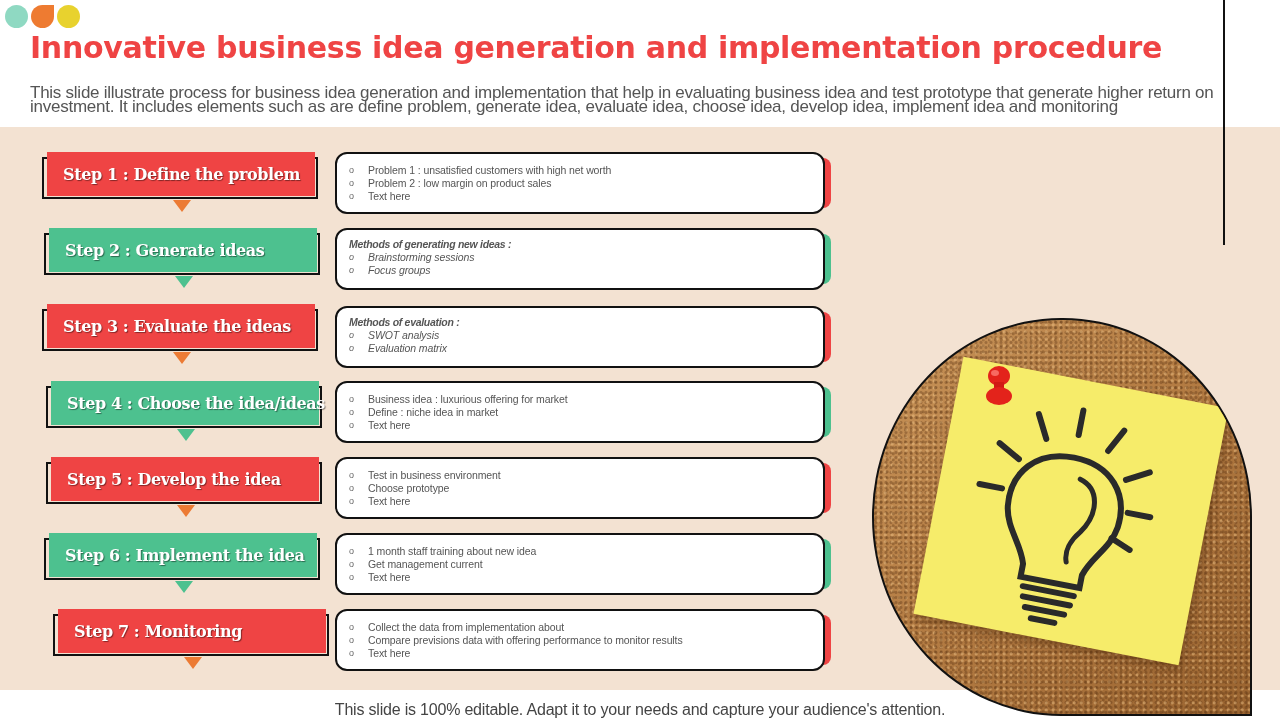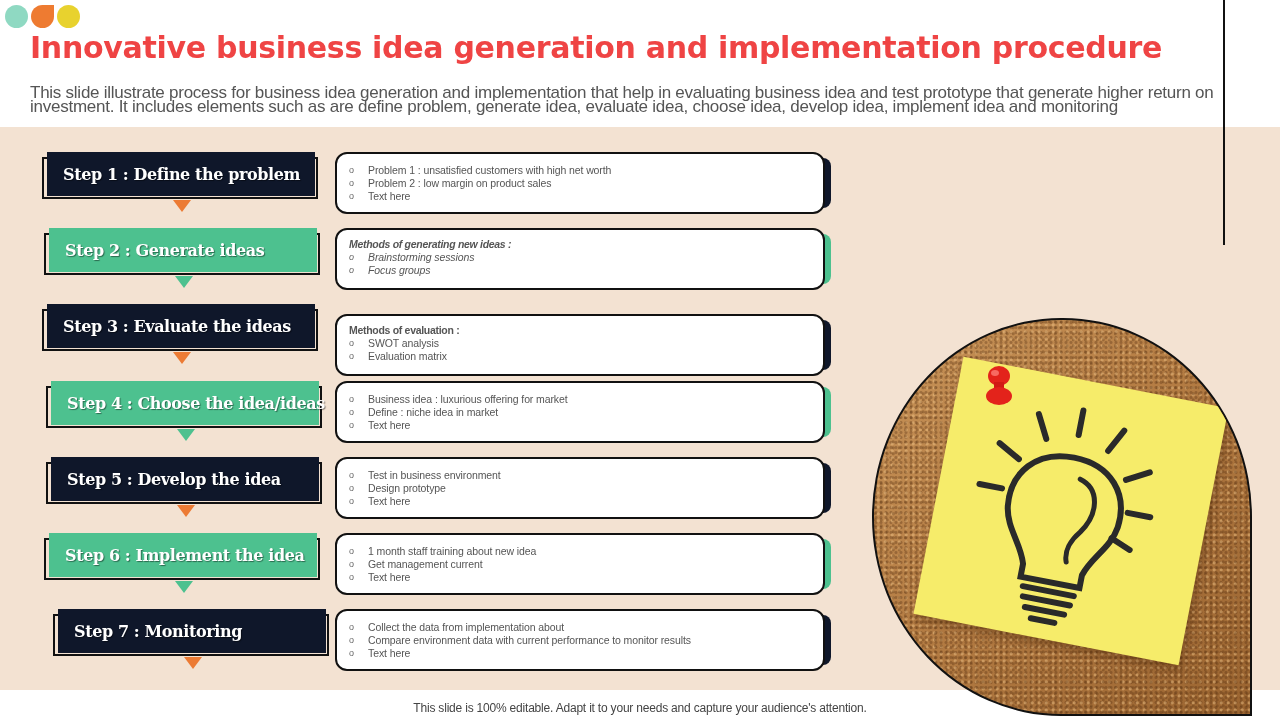--- a/index.html
+++ b/index.html
@@ -14,32 +14,32 @@
 
   .title { position: absolute; left: 30px; top: 30px; font-family: "DejaVu Sans", sans-serif; font-weight: bold;
            font-size: 30px; letter-spacing: -0.3px; color: #ef4444; white-space: nowrap; }
   .subtitle { position: absolute; left: 30px; top: 86px; width: 1195px; font-size: 17px; line-height: 13.5px;
               color: #555; letter-spacing: -0.25px; }
 
   .vline { position: absolute; left: 1223px; top: 0; width: 2px; height: 245px; background: #111; }
 
   .band { position: absolute; left: 0; top: 127px; width: 1280px; height: 563px; background: #f3e2d2; }
 
-  .footer { position: absolute; left: 0; top: 701px; width: 1280px; text-align: center; font-size: 12px;
+  .footer { position: absolute; left: 0; top: 701px; width: 1280px; text-align: center; font-size: 16px;
             color: #444; letter-spacing: -0.2px; }
 
   .step { position: absolute; left: 42px; width: 278px; height: 48px; }
   .step .frame { position: absolute; left: 0; top: 5px; width: 276px; height: 42px; border: 2px solid #111;
                  background: transparent; }
   .step .label-box { position: absolute; left: 5px; top: 0; width: 268px; height: 44px; display: flex; align-items: center;
                      padding-left: 16px; font-family: "DejaVu Serif", serif; font-weight: bold; font-size: 16px;
                      color: #fff; text-shadow: 1px 1px 1px rgba(0,0,0,0.45); white-space: nowrap; letter-spacing: -0.4px; }
   .step .arrow { position: absolute; left: 131px; top: 48px; width: 0; height: 0;
                  border-left: 9px solid transparent; border-right: 9px solid transparent; border-top: 12px solid; }
-  .orange-fill { background: #0f172a; }
+  .orange-fill { background: #ef4444; }
   .green-fill { background: #4dc18f; }
   .orange-arrow { border-top-color: #ec7b34 !important; }
   .green-arrow { border-top-color: #4dc18f !important; }
 
   .card-wrap { position: absolute; left: 335px; width: 496px; height: 62px; }
   .card-accent { position: absolute; right: 0; top: 6px; width: 30px; height: 50px; border-radius: 0 8px 8px 0; }
   .card { position: absolute; left: 0; top: 0; width: 490px; height: 62px; background: #fff; border: 2px solid #111;
           border-radius: 12px; padding: 8px 12px; font-size: 10.5px; line-height: 13px; color: #555; }
   .card .heading { font-weight: bold; color: #555; letter-spacing: -0.3px; }
   .card .item { display: flex; }
@@ -137,21 +137,21 @@
         <div class="item">
           <span class="bullet">o</span>
           <span class="text">Brainstorming sessions</span>
         </div>
         <div class="item">
           <span class="bullet">o</span>
           <span class="text">Focus groups</span>
         </div>
       </div>
     </div>
-    <div class="card-wrap" style="top: 314px;">
+    <div class="card-wrap" style="top: 306px; font-style: italic;">
       <div class="card-accent orange-fill"></div>
       <div class="card">
         <div class="heading">Methods of evaluation :</div>
         <div class="item">
           <span class="bullet">o</span>
           <span class="text">SWOT analysis</span>
         </div>
         <div class="item">
           <span class="bullet">o</span>
           <span class="text">Evaluation matrix</span>
@@ -177,21 +177,21 @@
     </div>
     <div class="card-wrap" style="top: 457px;">
       <div class="card-accent orange-fill"></div>
       <div class="card" style="padding-top: 10px;">
         <div class="item">
           <span class="bullet">o</span>
           <span class="text">Test in business environment</span>
         </div>
         <div class="item">
           <span class="bullet">o</span>
-          <span class="text">Design prototype</span>
+          <span class="text">Choose prototype</span>
         </div>
         <div class="item">
           <span class="bullet">o</span>
           <span class="text">Text here</span>
         </div>
       </div>
     </div>
     <div class="card-wrap" style="top: 533px;">
       <div class="card-accent green-fill"></div>
       <div class="card" style="padding-top: 10px;">
@@ -211,21 +211,21 @@
     </div>
     <div class="card-wrap" style="top: 609px;">
       <div class="card-accent orange-fill"></div>
       <div class="card" style="padding-top: 10px;">
         <div class="item">
           <span class="bullet">o</span>
           <span class="text">Collect the data  from implementation  about</span>
         </div>
         <div class="item">
           <span class="bullet">o</span>
-          <span class="text">Compare  environment data with current performance to monitor results</span>
+          <span class="text">Compare  previsions data with offering performance to monitor results</span>
         </div>
         <div class="item">
           <span class="bullet">o</span>
           <span class="text">Text here</span>
         </div>
       </div>
     </div>
   </div>
 
 <div class="photo">

